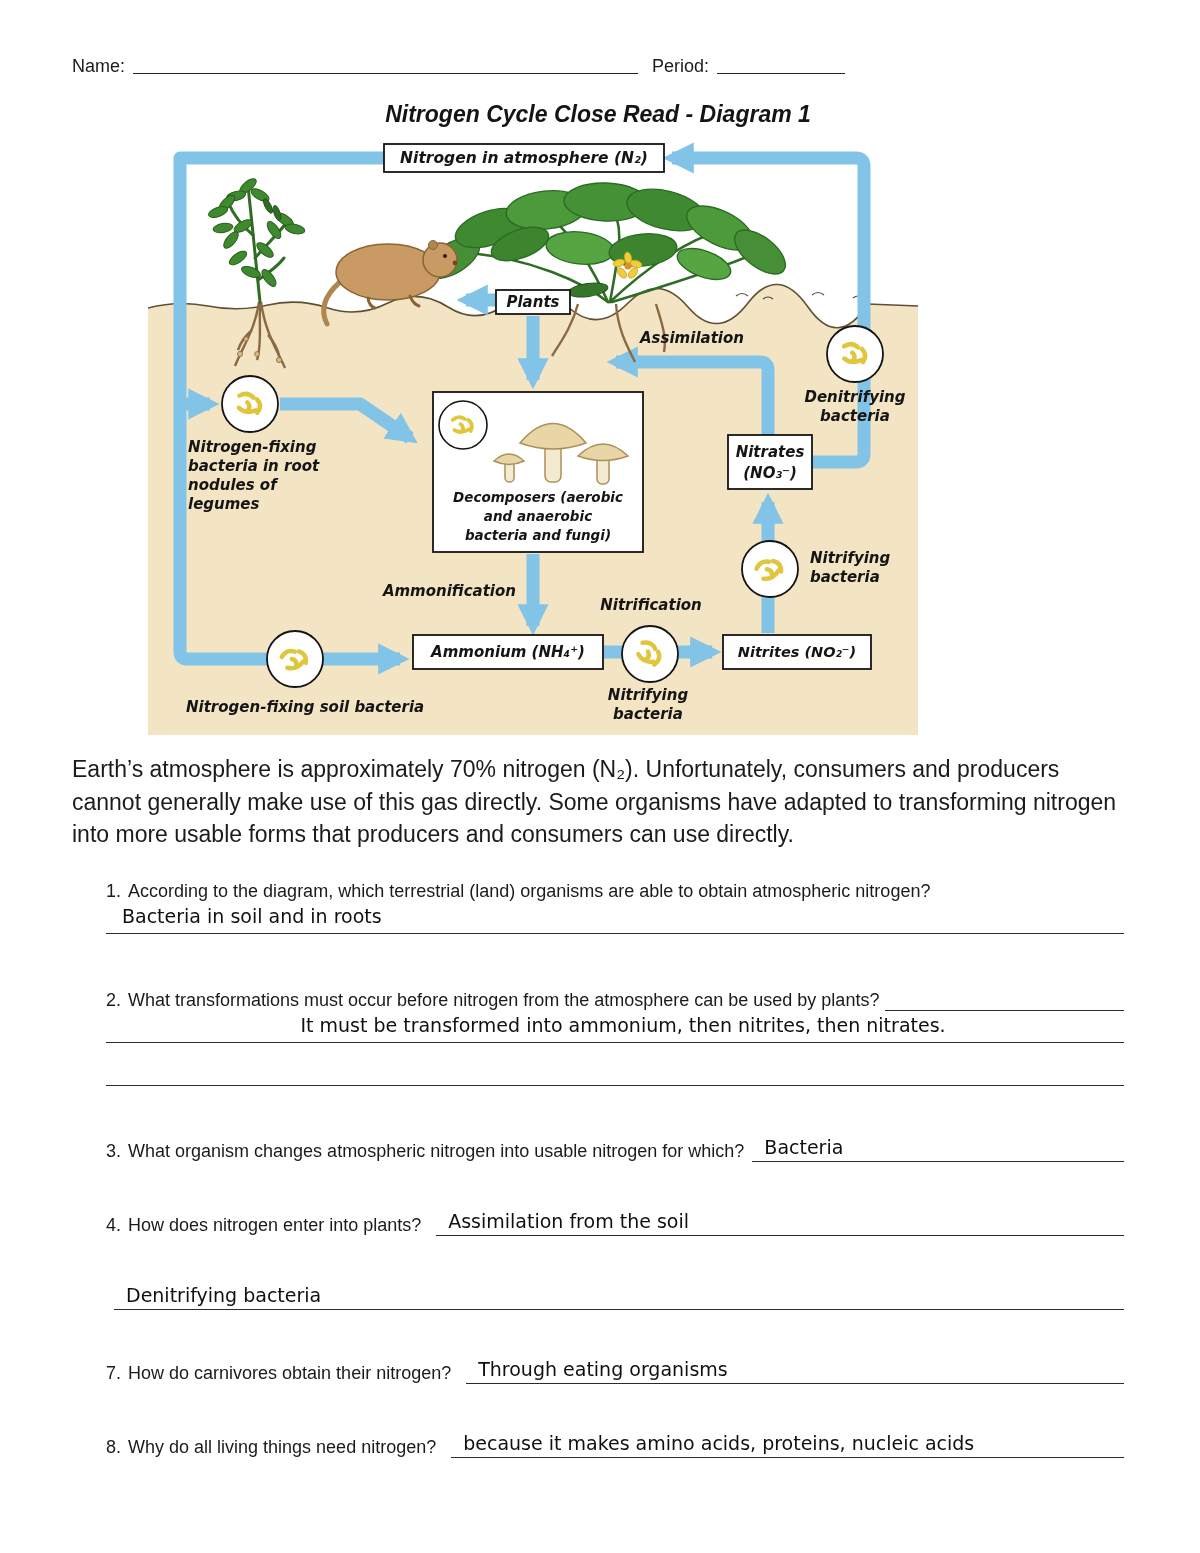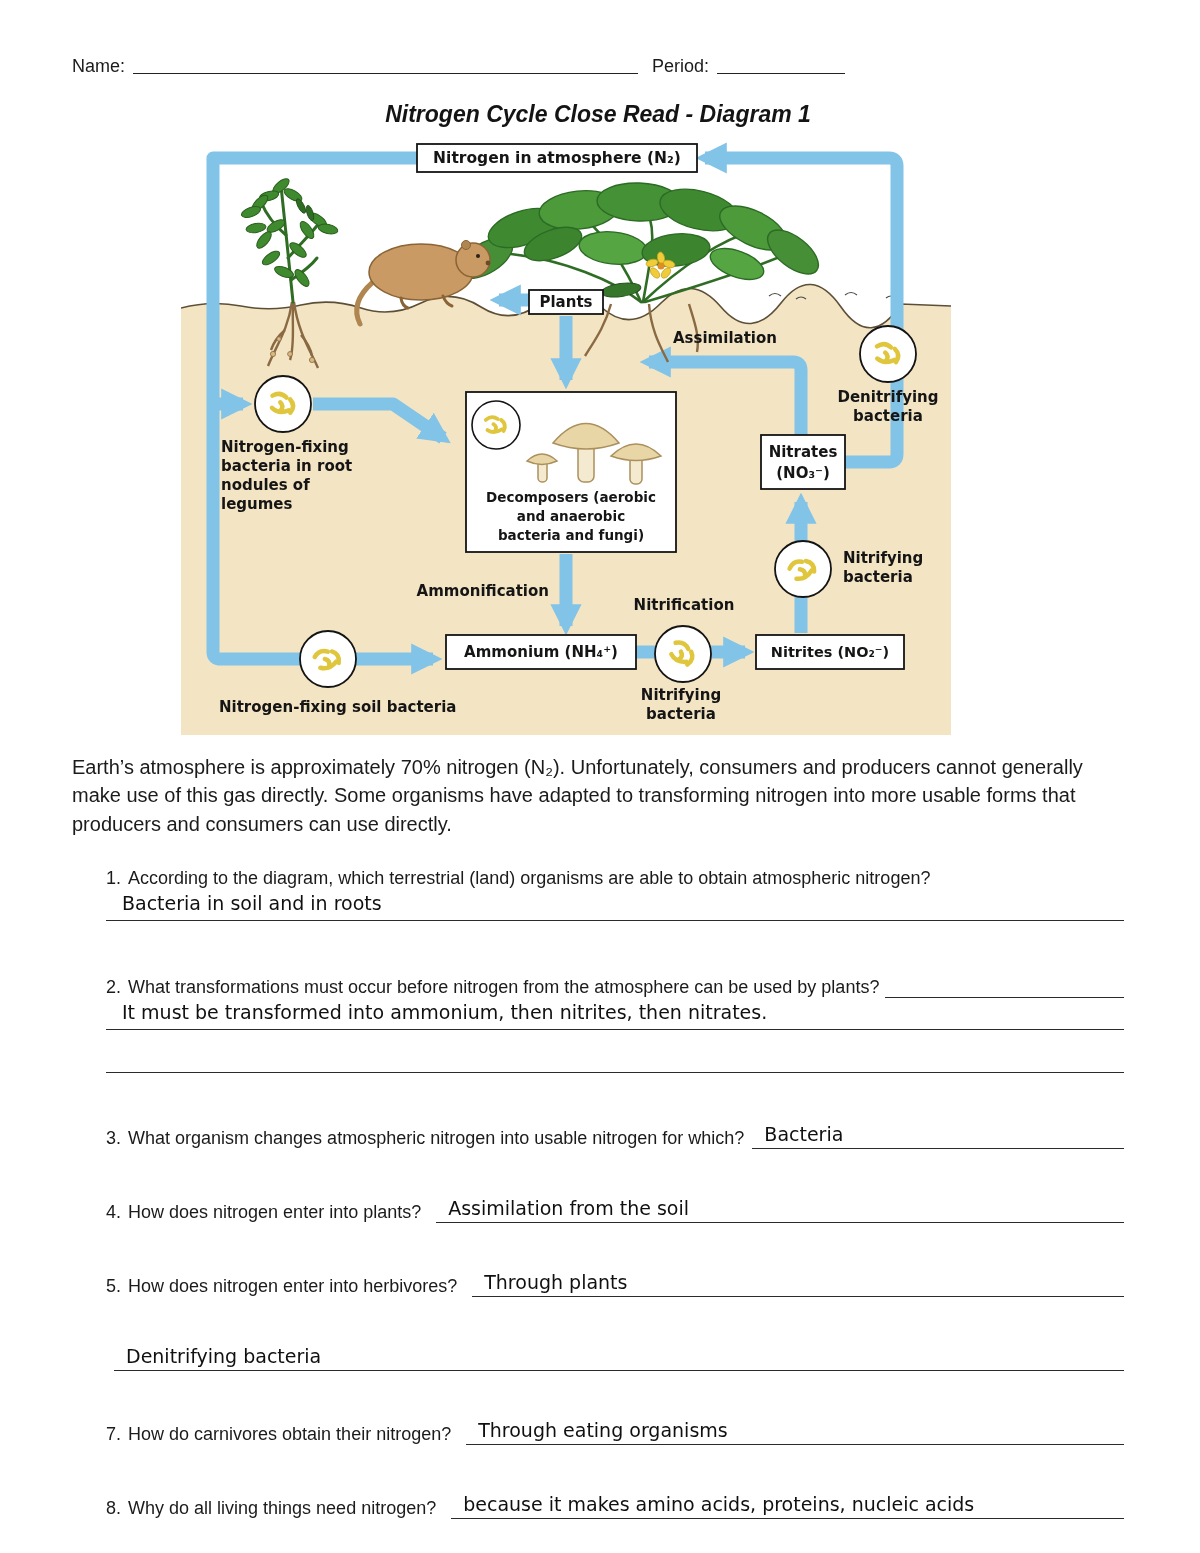--- a/index.html
+++ b/index.html
@@ -7,34 +7,34 @@
     position:relative; width:1200px; height:1553px; box-sizing:border-box;
     padding:56px 76px 0 72px; overflow:hidden; background:#fff;
     font-family:"Liberation Sans","DejaVu Sans",sans-serif; color:#1b1b1b;
   }
   .header-line { display:flex; font-size:18px; }
   .blank { border-bottom:1.5px solid #222; align-self:flex-end; margin-bottom:3px; }
   .name-blank { width:505px; margin-left:8px; margin-right:14px; }
   .period-blank { width:128px; margin-left:8px; }
   .title { text-align:center; font-size:23px; font-style:italic; font-weight:bold;
            margin:24px 0 12px 0; color:#141414; }
-  .diagram { margin-left:109px; }
+  .diagram { margin-left:76px;font-style:italic; }
   svg text { font-family:"DejaVu Sans","Liberation Sans",sans-serif; font-weight:bold; fill:#151515; }
-  .intro { font-size:20px; line-height:1.42; margin:14px 0 0 0; }
+  .intro { font-size:23px; line-height:1.42; margin:14px 0 0 0; }
   .questions { margin:30px 0 0 34px; font-size:18px; }
   .qtext { margin:0; }
   .qnum { margin-right:7px; }
   .ans { font-family:"DejaVu Sans",sans-serif; font-size:19px; color:#101010; }
   .answer-full { border-bottom:1.6px solid #2b2b2b; padding:3px 0 5px 16px; }
   .extra-line { border-bottom:1.6px solid #2b2b2b; height:42px; }
   .qrow { display:flex; align-items:flex-end; }
   .qwrap { white-space:nowrap; }
   .ansline { flex:1; border-bottom:1.6px solid #2b2b2b; margin-left:8px; padding:0 0 2px 12px; }
   .trail-blank { flex:1; border-bottom:1.6px solid #2b2b2b; margin-left:6px; }
-  .gap-q2 { margin-top:56px; }
+  .gap-q2 { margin-top:56px;text-align:center; }
   .gap-q3 { margin-top:50px; }
   .gap-std { margin-top:48px;gap:7px; }
 </style>
 </head>
 <body>
 
 <div class="page">
 
   <div class="header-line">
     <span>Name:</span>
@@ -284,24 +284,20 @@
     <div class="qrow gap-q3">
       <span class="qwrap"><span class="qnum">3.</span><span>What organism changes atmospheric nitrogen into usable nitrogen for which?</span></span>
       <span class="ansline"><span class="ans">Bacteria</span></span>
     </div>
 
     <div class="qrow gap-std">
       <span class="qwrap"><span class="qnum">4.</span><span>How does nitrogen enter into plants?</span></span>
       <span class="ansline"><span class="ans">Assimilation from the soil</span></span>
     </div>
 
-    <div class="qrow gap-std">
-      <span class="qwrap"><span class="qnum">5.</span><span>How does nitrogen enter into herbivores?</span></span>
-      <span class="ansline"><span class="ans">Through plants</span></span>
-    </div>
 
     <div class="qrow gap-std">
       <span class="ansline"><span class="ans">Denitrifying bacteria</span></span>
     </div>
 
     <div class="qrow gap-std">
       <span class="qwrap"><span class="qnum">7.</span><span>How do carnivores obtain their nitrogen?</span></span>
       <span class="ansline"><span class="ans">Through eating organisms</span></span>
     </div>
 

